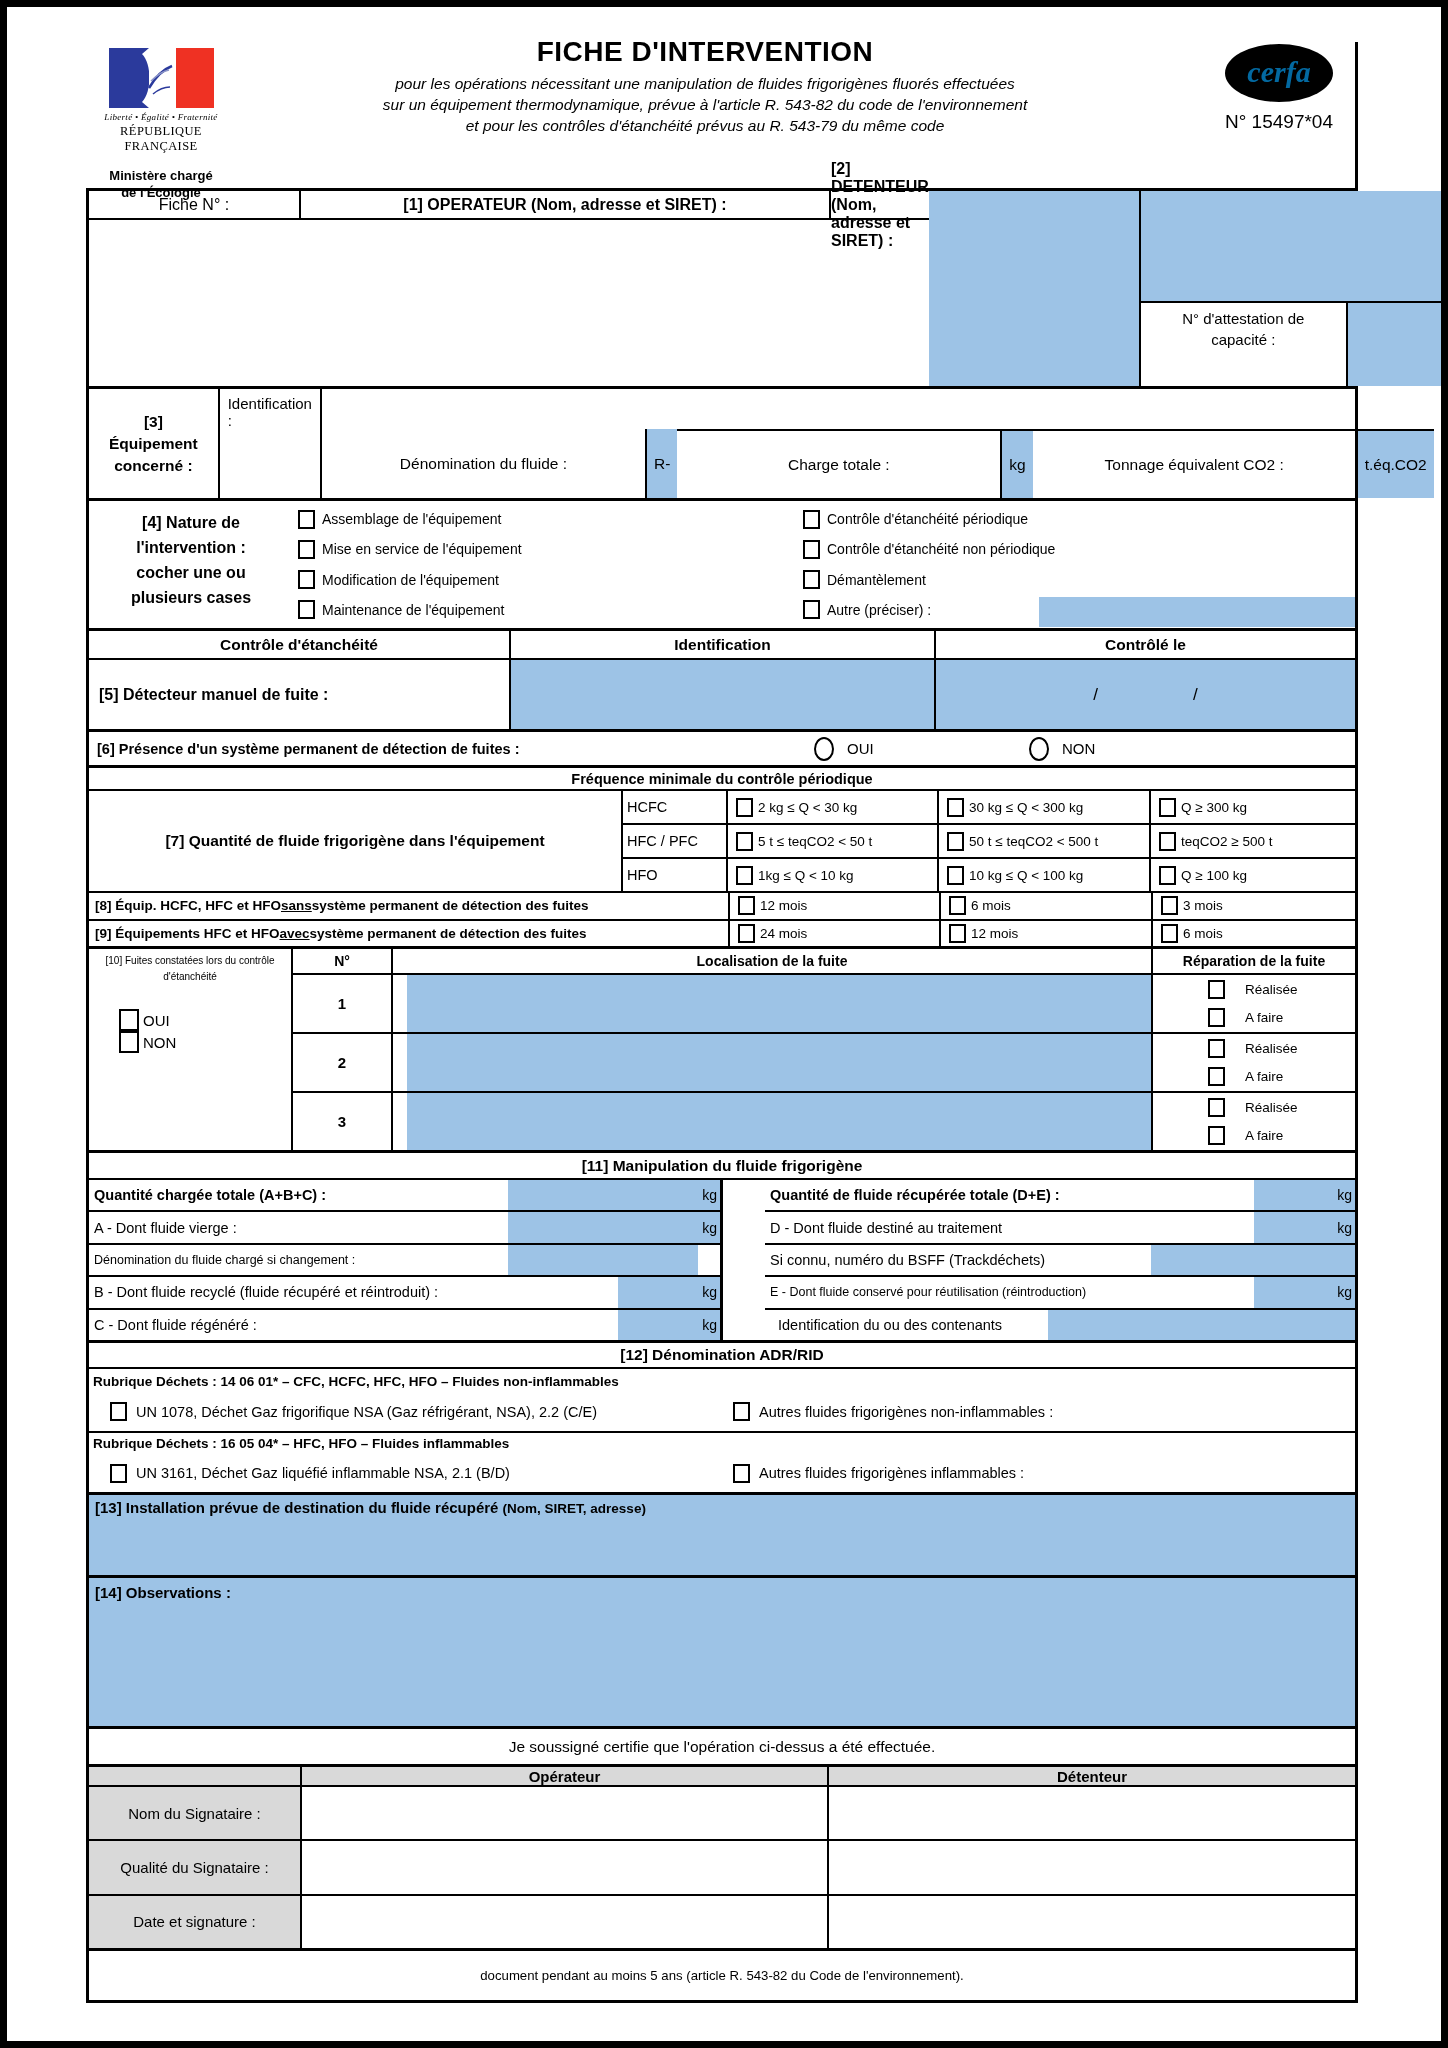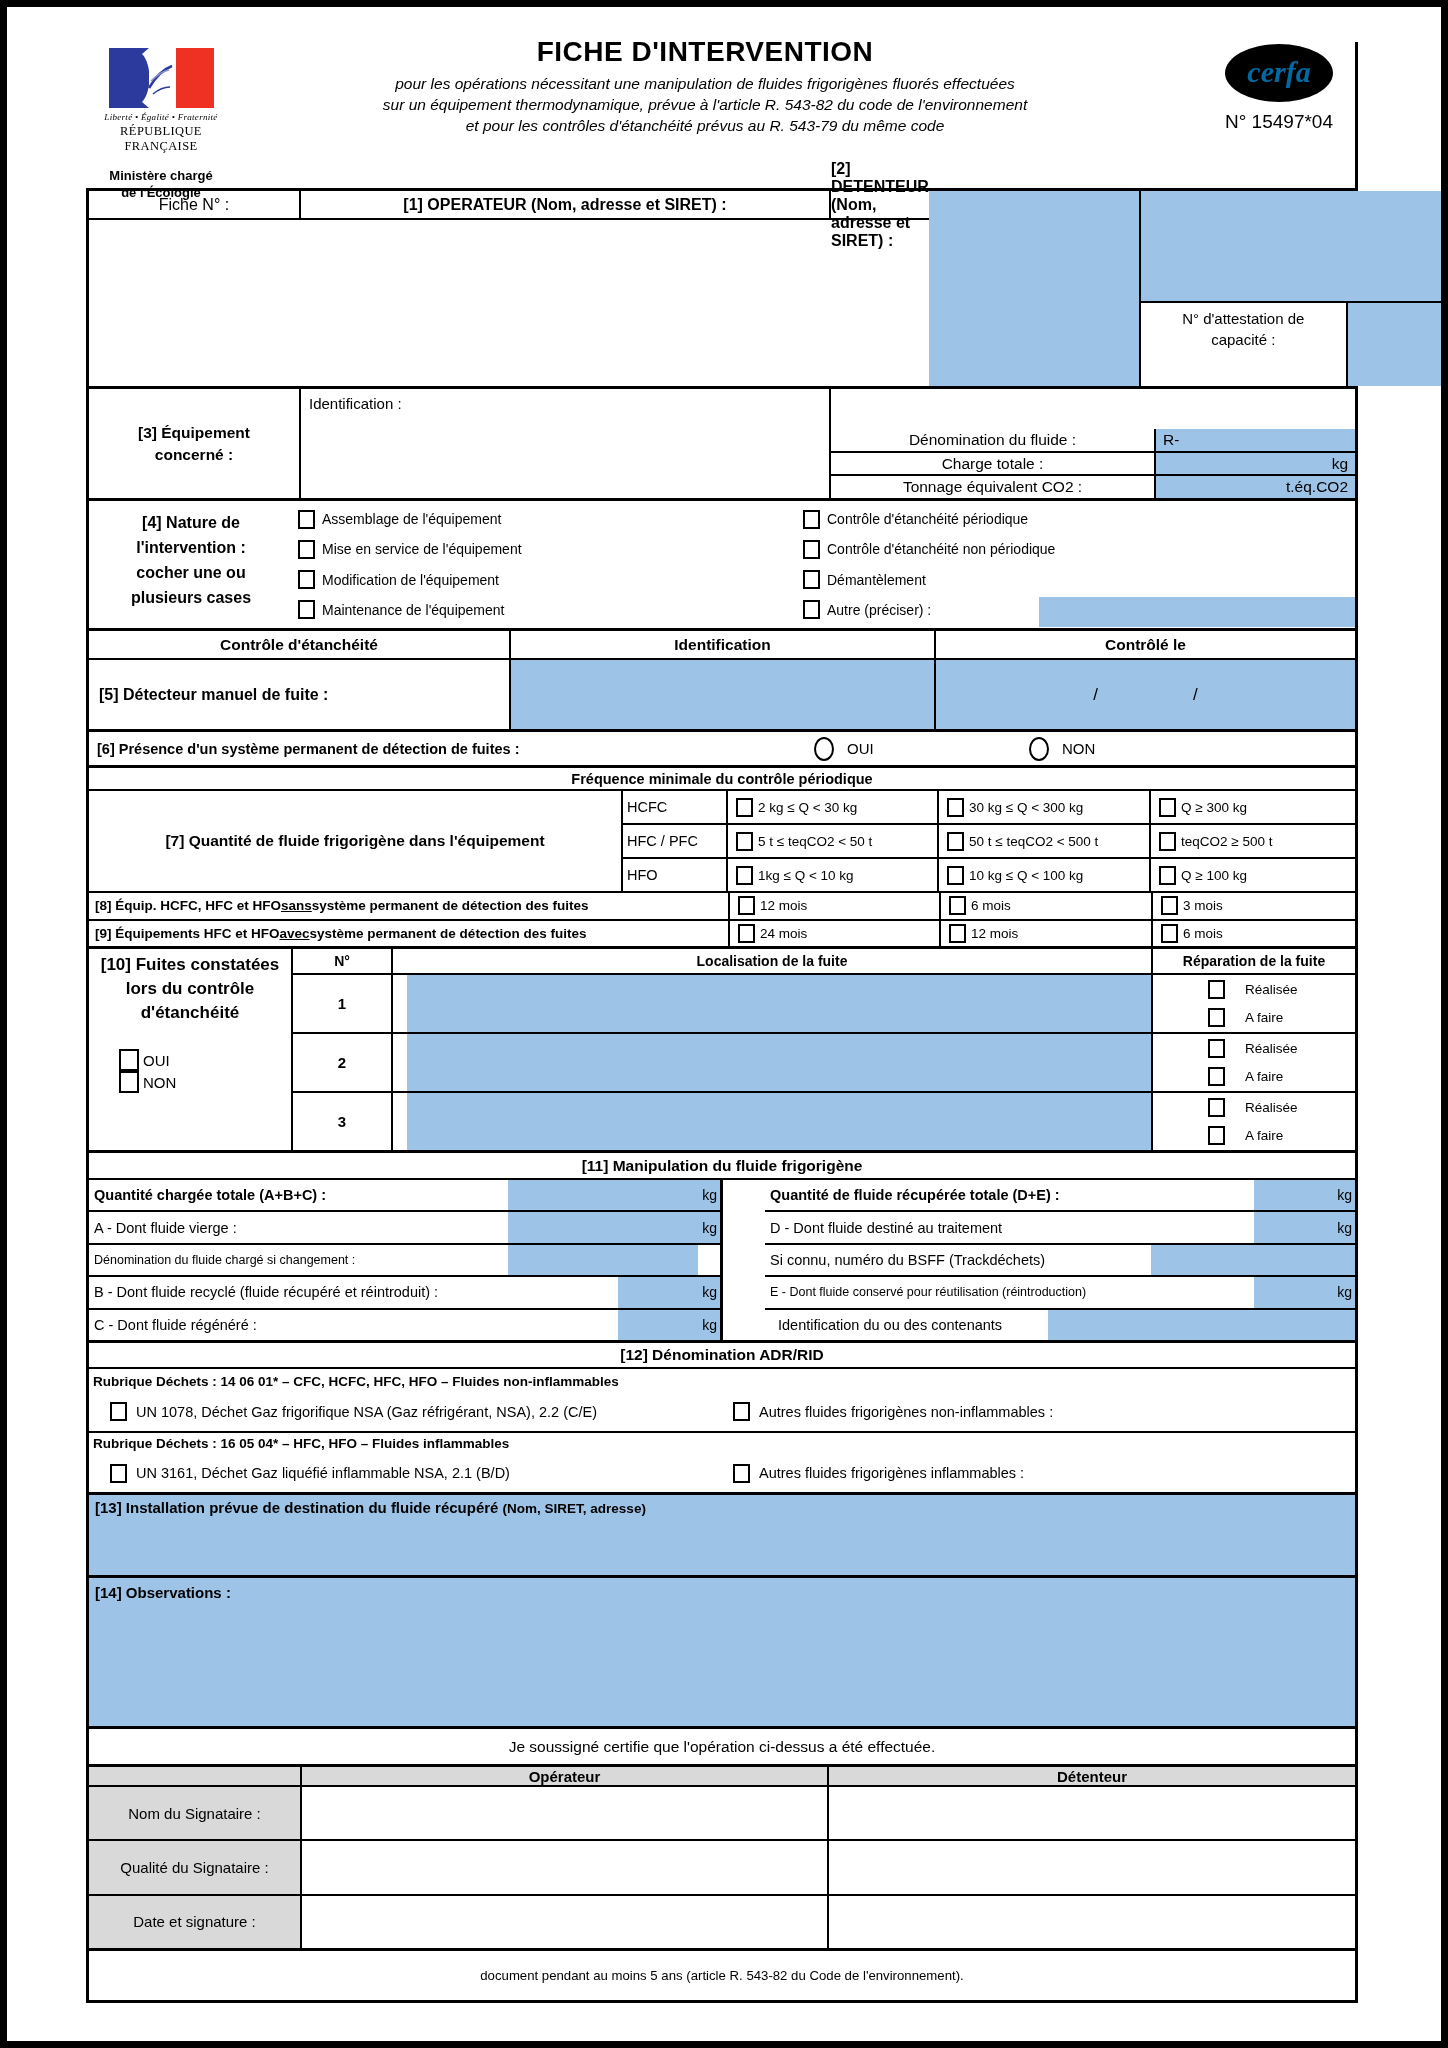--- a/index.html
+++ b/index.html
@@ -46,21 +46,21 @@
   .s1-opblue { height: 110px; }
   .s1-attest { flex: 1; display: flex; border-top: 2px solid #000; }
   .attest-label { width: 207px; background: #fff; border-right: 2px solid #000; text-align: center; font-size: 15px; line-height: 21px; padding: 5px 14px 0; }
   .attest-blue { flex: 1; }
   .s1-c3 { flex: 1; }
 
   
   .s2 { height: 112px; display: flex; }
   .s2-label { width: 212px; border-right: 2px solid #000; display: flex; align-items: center; justify-content: center; text-align: center; font-weight: bold; font-size: 15.5px; line-height: 22px; padding: 0 20px; }
   .s2-ident { width: 530px; border-right: 2px solid #000; font-size: 15px; padding: 6px 8px; }
-  .s2-right { flex: 1; display: flex; flex-direction: column; margin-top: 40px; }
+  .s2-right { flex: 1; display: flex; flex-direction: row; margin-top: 40px; }
   .s2-row { flex: 1; display: flex; }
   .s2-row + .s2-row { border-top: 2px solid #000; }
   .s2-rlabel { width: 323px; display: flex; align-items: center; justify-content: center; font-size: 15.5px; }
   .s2-rblue { flex: 1; border-left: 2px solid #000; display: flex; align-items: center; font-size: 15.5px; padding: 0 7px; }
   .s2-suffix { margin-left: auto; }
 
   
   .s3 { height: 130px; display: flex; }
   .s3-label { width: 204px; text-align: center; font-weight: bold; font-size: 16px; line-height: 25px; padding-top: 9px; }
   .s3-items { flex: 1; display: flex; flex-direction: column; padding: 3px 0; }
@@ -102,21 +102,21 @@
   .s6-o1 { width: 211px; border-right: 2px solid #000; }
   .s6-o2 { width: 212px; border-right: 2px solid #000; }
   .s6-o3 { flex: 1; }
   .s6-mrow { flex: 1; display: flex; border-top: 2px solid #000; }
   .s6-mlabel { width: 641px; border-right: 2px solid #000; display: flex; align-items: center; padding-left: 6px; font-size: 13.5px; font-weight: bold; }
   .u { text-decoration: underline; }
 
   
   .s7 { height: 204px; display: flex; }
   .s7-side { width: 204px; border-right: 2px solid #000; padding-top: 4px; }
-  .s7-title { text-align: center; font-weight: bold; font-size: 17px; line-height: 24px; padding: 0 8px; }
+  .s7-title { text-align: center; font-weight: normal; font-size: 10px; line-height: 16px; padding: 0 8px; }
   .s7-choice { display: flex; align-items: center; gap: 4px; padding-left: 30px; font-size: 15px; }
   .s7-choice.firstc { margin-top: 24px; }
   .s7-grid { flex: 1; display: flex; flex-direction: column; }
   .s7-hdr { height: 26px; display: flex; border-bottom: 2px solid #000; }
   .s7-hdr > div { display: flex; align-items: center; justify-content: center; font-weight: bold; font-size: 14px; }
   .s7-hnum { width: 100px; border-right: 2px solid #000; }
   .s7-hloc { width: 760px; border-right: 2px solid #000; }
   .s7-hrep { flex: 1; }
   .s7-row { flex: 1; display: flex; }
   .s7-row + .s7-row { border-top: 2px solid #000; }

